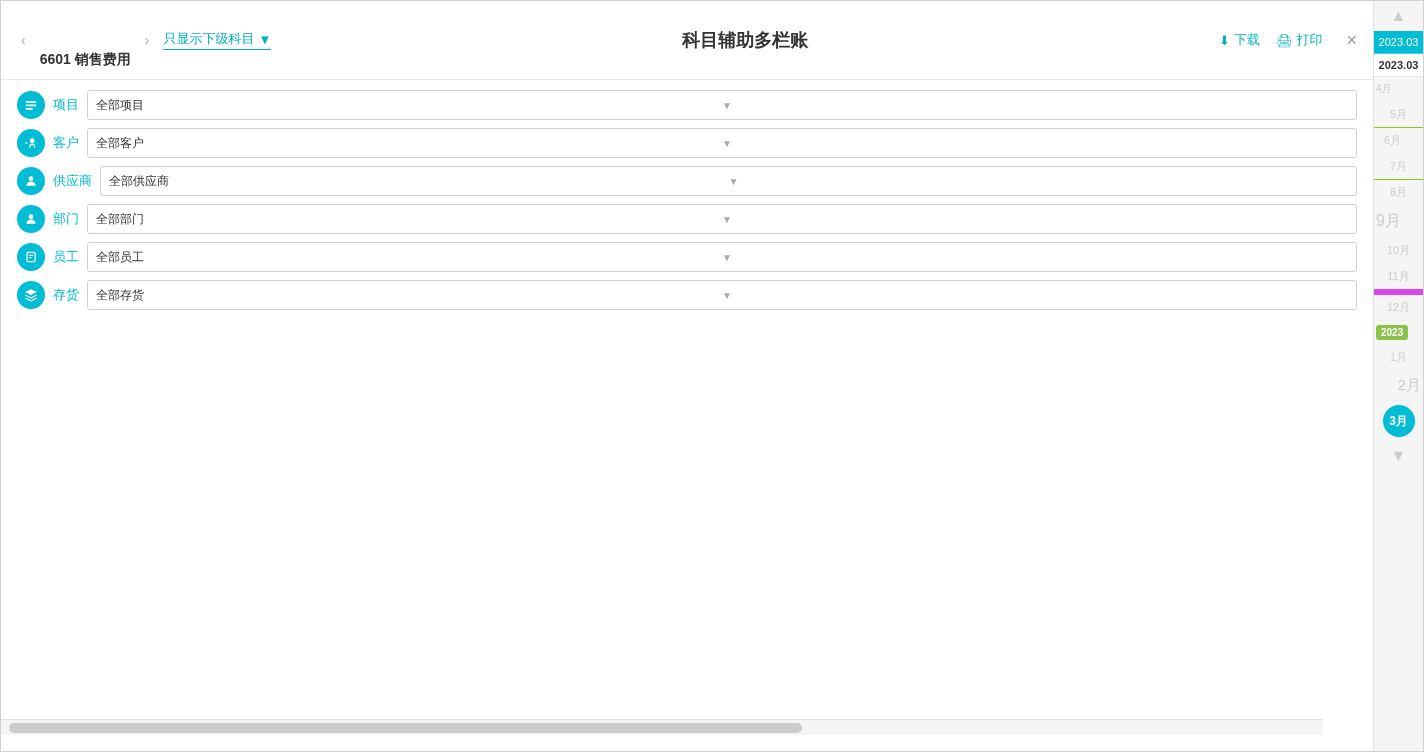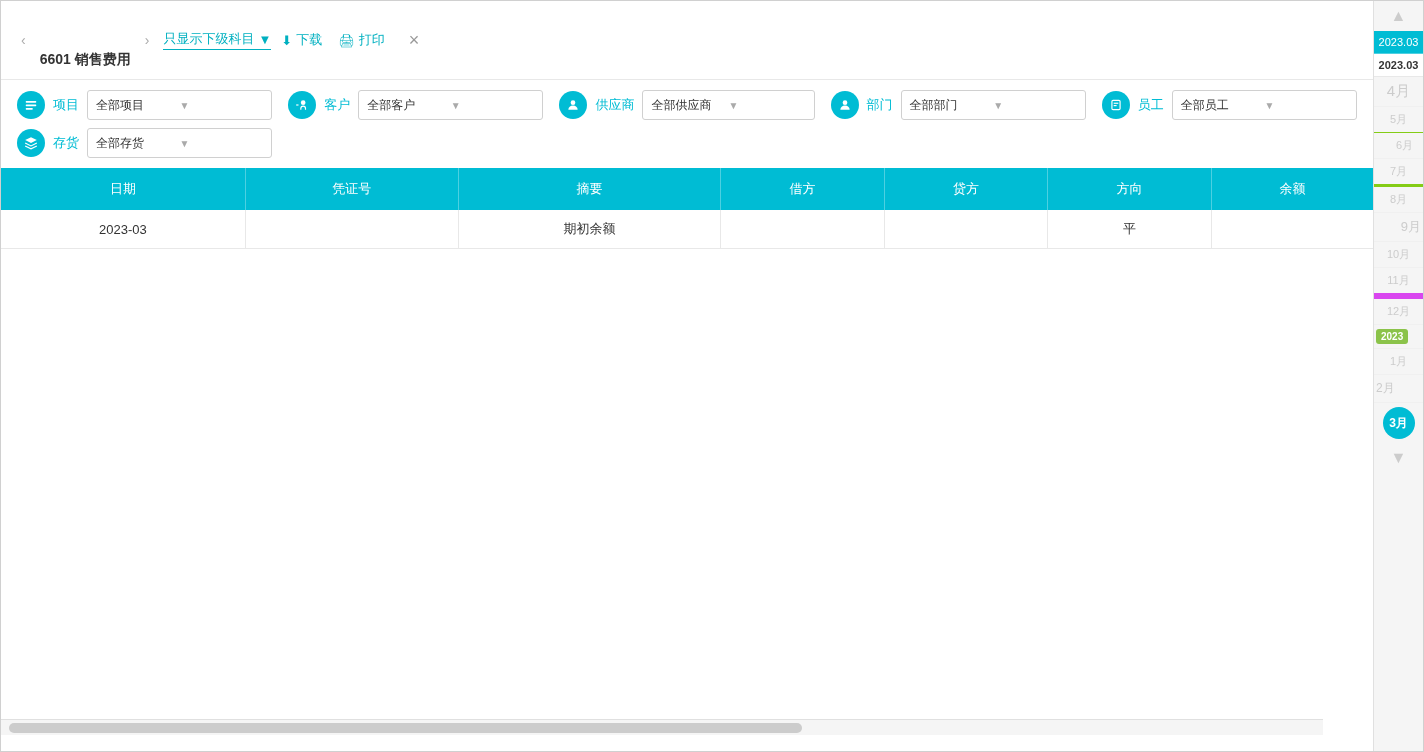--- a/index.html
+++ b/index.html
@@ -10,21 +10,21 @@
     .top-bar { display: flex; align-items: center; padding: 10px 16px; border-bottom: 1px solid #e8e8e8; background: #fff; gap: 10px; }
     .nav-arrow { color: #aaa; cursor: pointer; font-size: 14px; padding: 2px 4px; }
     .account-code-label { color: #333; font-size: 14px; font-weight: bold; min-width: 80px; margin-top: 40px; }
     .show-sublevel { display: flex; align-items: center; gap: 4px; color: #00b0c0; border-bottom: 1px solid #00b0c0; cursor: pointer; padding-bottom: 1px; justify-content: center; }
     .page-title { flex: 1; text-align: center; font-size: 18px; font-weight: bold; color: #333; }
     .top-actions { display: flex; gap: 16px; align-items: center; }
     .top-btn { display: flex; align-items: center; gap: 4px; color: #00b0c0; cursor: pointer; font-size: 13px; }
     .close-btn { color: #999; font-size: 18px; cursor: pointer; margin-left: 8px; }
 
     
-    .filter-area { padding: 10px 16px; background: #fff; display: grid; grid-template-columns: repeat(5, 1fr); gap: 8px 16px; }
+    .filter-area { padding: 10px 16px; background: #fff; display: grid; grid-template-columns: repeat(1, 1fr); gap: 8px 16px; }
     .filter-row { display: flex; align-items: center; gap: 8px; }
     .filter-icon { width: 28px; height: 28px; border-radius: 50%; display: flex; align-items: center; justify-content: center; color: #fff; font-size: 14px; flex-shrink: 0; }
     .filter-icon.teal { background: #00bcd4; }
     .filter-label { color: #00bcd4; font-size: 13px; flex-shrink: 0; }
     .filter-select { flex: 1; border: 1px solid #d0d0d0; border-radius: 3px; padding: 4px 8px; font-size: 12px; color: #333; background: #fff; height: 30px; display: flex; align-items: center; justify-content: space-between; cursor: pointer; }
     .filter-select span { flex: 1; }
     .dropdown-arrow { color: #aaa; font-size: 10px; }
 
     
     .table-container { margin: 0 0 0 0; overflow-x: auto; }
@@ -58,20 +58,21 @@
       <span class="account-code-label">
         <span>6601</span>&nbsp;<span>销售费用</span>
       </span>
       <span class="nav-arrow">›</span>
 
       <div class="show-sublevel">
         <span>只显示下级科目</span>
         <span>▼</span>
       </div>
 
+      <div class="page-title">科目辅助多栏账</div>
 
       <div class="top-actions">
         <div class="top-btn">
           <span>⬇</span>
           <span>下载</span>
         </div>
         <div class="top-btn">
           <span>🖨</span>
           <span>打印</span>
         </div>
@@ -158,76 +159,49 @@
           </svg>
         </div>
         <span class="filter-label">存货</span>
         <div class="filter-select">
           <span>全部存货</span>
           <span class="dropdown-arrow">▼</span>
         </div>
       </div>
     </div>
 
-    <div class="table-container">
-      <table class="ledger-table">
-        <thead>
-          <tr>
-            <th>日期</th>
-            <th>凭证号</th>
-            <th>摘要</th>
-            <th>借方</th>
-            <th>贷方</th>
-            <th>方向</th>
-            <th>余额</th>
-          </tr>
-        </thead>
-        <tbody id="table-body">
-
-        <tr>
-    <td>2023-03</td>
-    <td></td>
-    <td>期初余额</td>
-    <td></td>
-    <td></td>
-    <td>平</td>
-    <td></td>
-  </tr>
-          </tbody>
-      </table>
-    </div>
 
     <div class="scroll-area">
       <div class="scroll-thumb"></div>
     </div>
   </div>
 
   <div class="right-sidebar">
     <div class="sidebar-up-arrow">▲</div>
 
     <div style="width:100%; background:#00bcd4; color:#fff; text-align:center; padding:5px 2px; font-size:11px; cursor:pointer; border-bottom:1px solid rgba(255,255,255,0.3);">2023.03</div>
 
     <div style="width:100%; background:#fff; color:#333; text-align:center; padding:5px 2px; font-size:11px; cursor:pointer; border-bottom:1px solid #e8e8e8; font-weight:bold;">2023.03</div>
 
-    <div style="color:#ccc; text-align:center; padding:5px 2px; font-size:15px; cursor:pointer; width:100%; border-bottom:1px solid #f0f0f0;">4月</div>
+    <div style="color:#ccc; text-align:left; padding:5px 2px; font-size:10px; cursor:pointer; width:100%; border-bottom:1px solid #f0f0f0;">4月</div>
     <div style="color:#ccc; text-align:center; padding:5px 2px; font-size:11px; cursor:pointer; width:100%; border-bottom:1px solid #84cc16;">5月</div>
-    <div style="color:#ccc; text-align:right; padding:5px 10px; font-size:11px; cursor:pointer; width:100%; border-bottom:1px solid #f0f0f0;">6月</div>
-    <div style="color:#ccc; text-align:center; padding:5px 2px; font-size:11px; cursor:pointer; width:100%; border-bottom:3px solid #84cc16;">7月</div>
+    <div style="color:#ccc; text-align:left; padding:5px 10px; font-size:11px; cursor:pointer; width:100%; border-bottom:1px solid #f0f0f0;">6月</div>
+    <div style="color:#ccc; text-align:center; padding:5px 2px; font-size:11px; cursor:pointer; width:100%; border-bottom:1px solid #84cc16;">7月</div>
     <div style="color:#ccc; text-align:center; padding:5px 2px; font-size:11px; cursor:pointer; width:100%; border-bottom:1px solid #f0f0f0;">8月</div>
-    <div style="color:#ccc; text-align:right; padding:5px 2px; font-size:13px; cursor:pointer; width:100%; border-bottom:1px solid #f0f0f0;">9月</div>
+    <div style="color:#ccc; text-align:left; padding:5px 2px; font-size:16px; cursor:pointer; width:100%; border-bottom:1px solid #f0f0f0;">9月</div>
     <div style="color:#ccc; text-align:center; padding:5px 2px; font-size:11px; cursor:pointer; width:100%; border-bottom:1px solid #f0f0f0;">10月</div>
     <div style="color:#ccc; text-align:center; padding:5px 2px; font-size:11px; cursor:pointer; width:100%; border-bottom:6px solid #d946ef;">11月</div>
     <div style="color:#ccc; text-align:center; padding:5px 2px; font-size:11px; cursor:pointer; width:100%; border-bottom:1px solid #f0f0f0;">12月</div>
 
     <div style="width:100%; display:flex; justify-content:flex-start; padding:4px 2px; border-bottom:1px solid #f0f0f0;">
       <span style="background:#8bc34a; color:#fff; font-size:10px; font-weight:bold; padding:2px 5px; border-radius:3px;">2023</span>
     </div>
 
     <div style="color:#ccc; text-align:center; padding:5px 2px; font-size:11px; cursor:pointer; width:100%; border-bottom:1px solid #f0f0f0;">1月</div>
-    <div style="color:#ccc; text-align:left; padding:5px 2px; font-size:12px; cursor:pointer; width:100%; border-bottom:1px solid #f0f0f0;">2月</div>
+    <div style="color:#ccc; text-align:right; padding:5px 2px; font-size:15px; cursor:pointer; width:100%; border-bottom:1px solid #f0f0f0;">2月</div>
 
     <div style="display:flex; justify-content:center; padding:4px 2px; width:100%;">
       <div style="background:#00bcd4; color:#fff; border-radius:50%; width:32px; height:32px; display:flex; align-items:center; justify-content:center; font-size:12px; font-weight:bold; cursor:pointer;">3月</div>
     </div>
 
     <div class="sidebar-down-arrow">▼</div>
   </div>
 
 </div>
 

